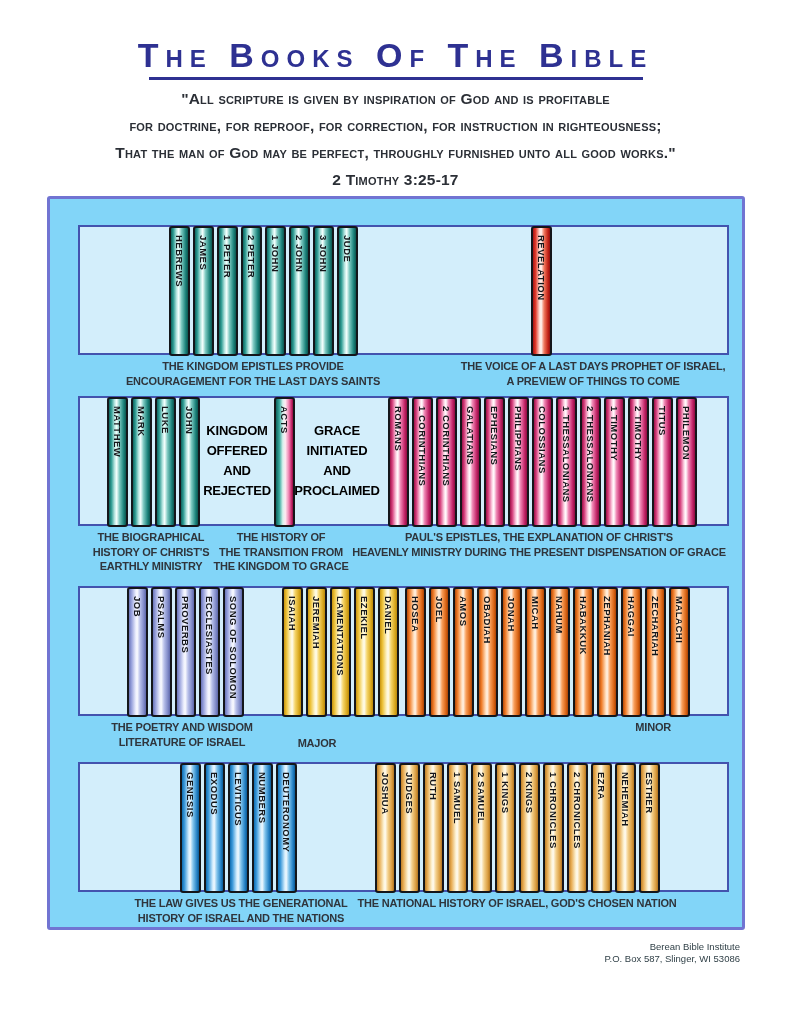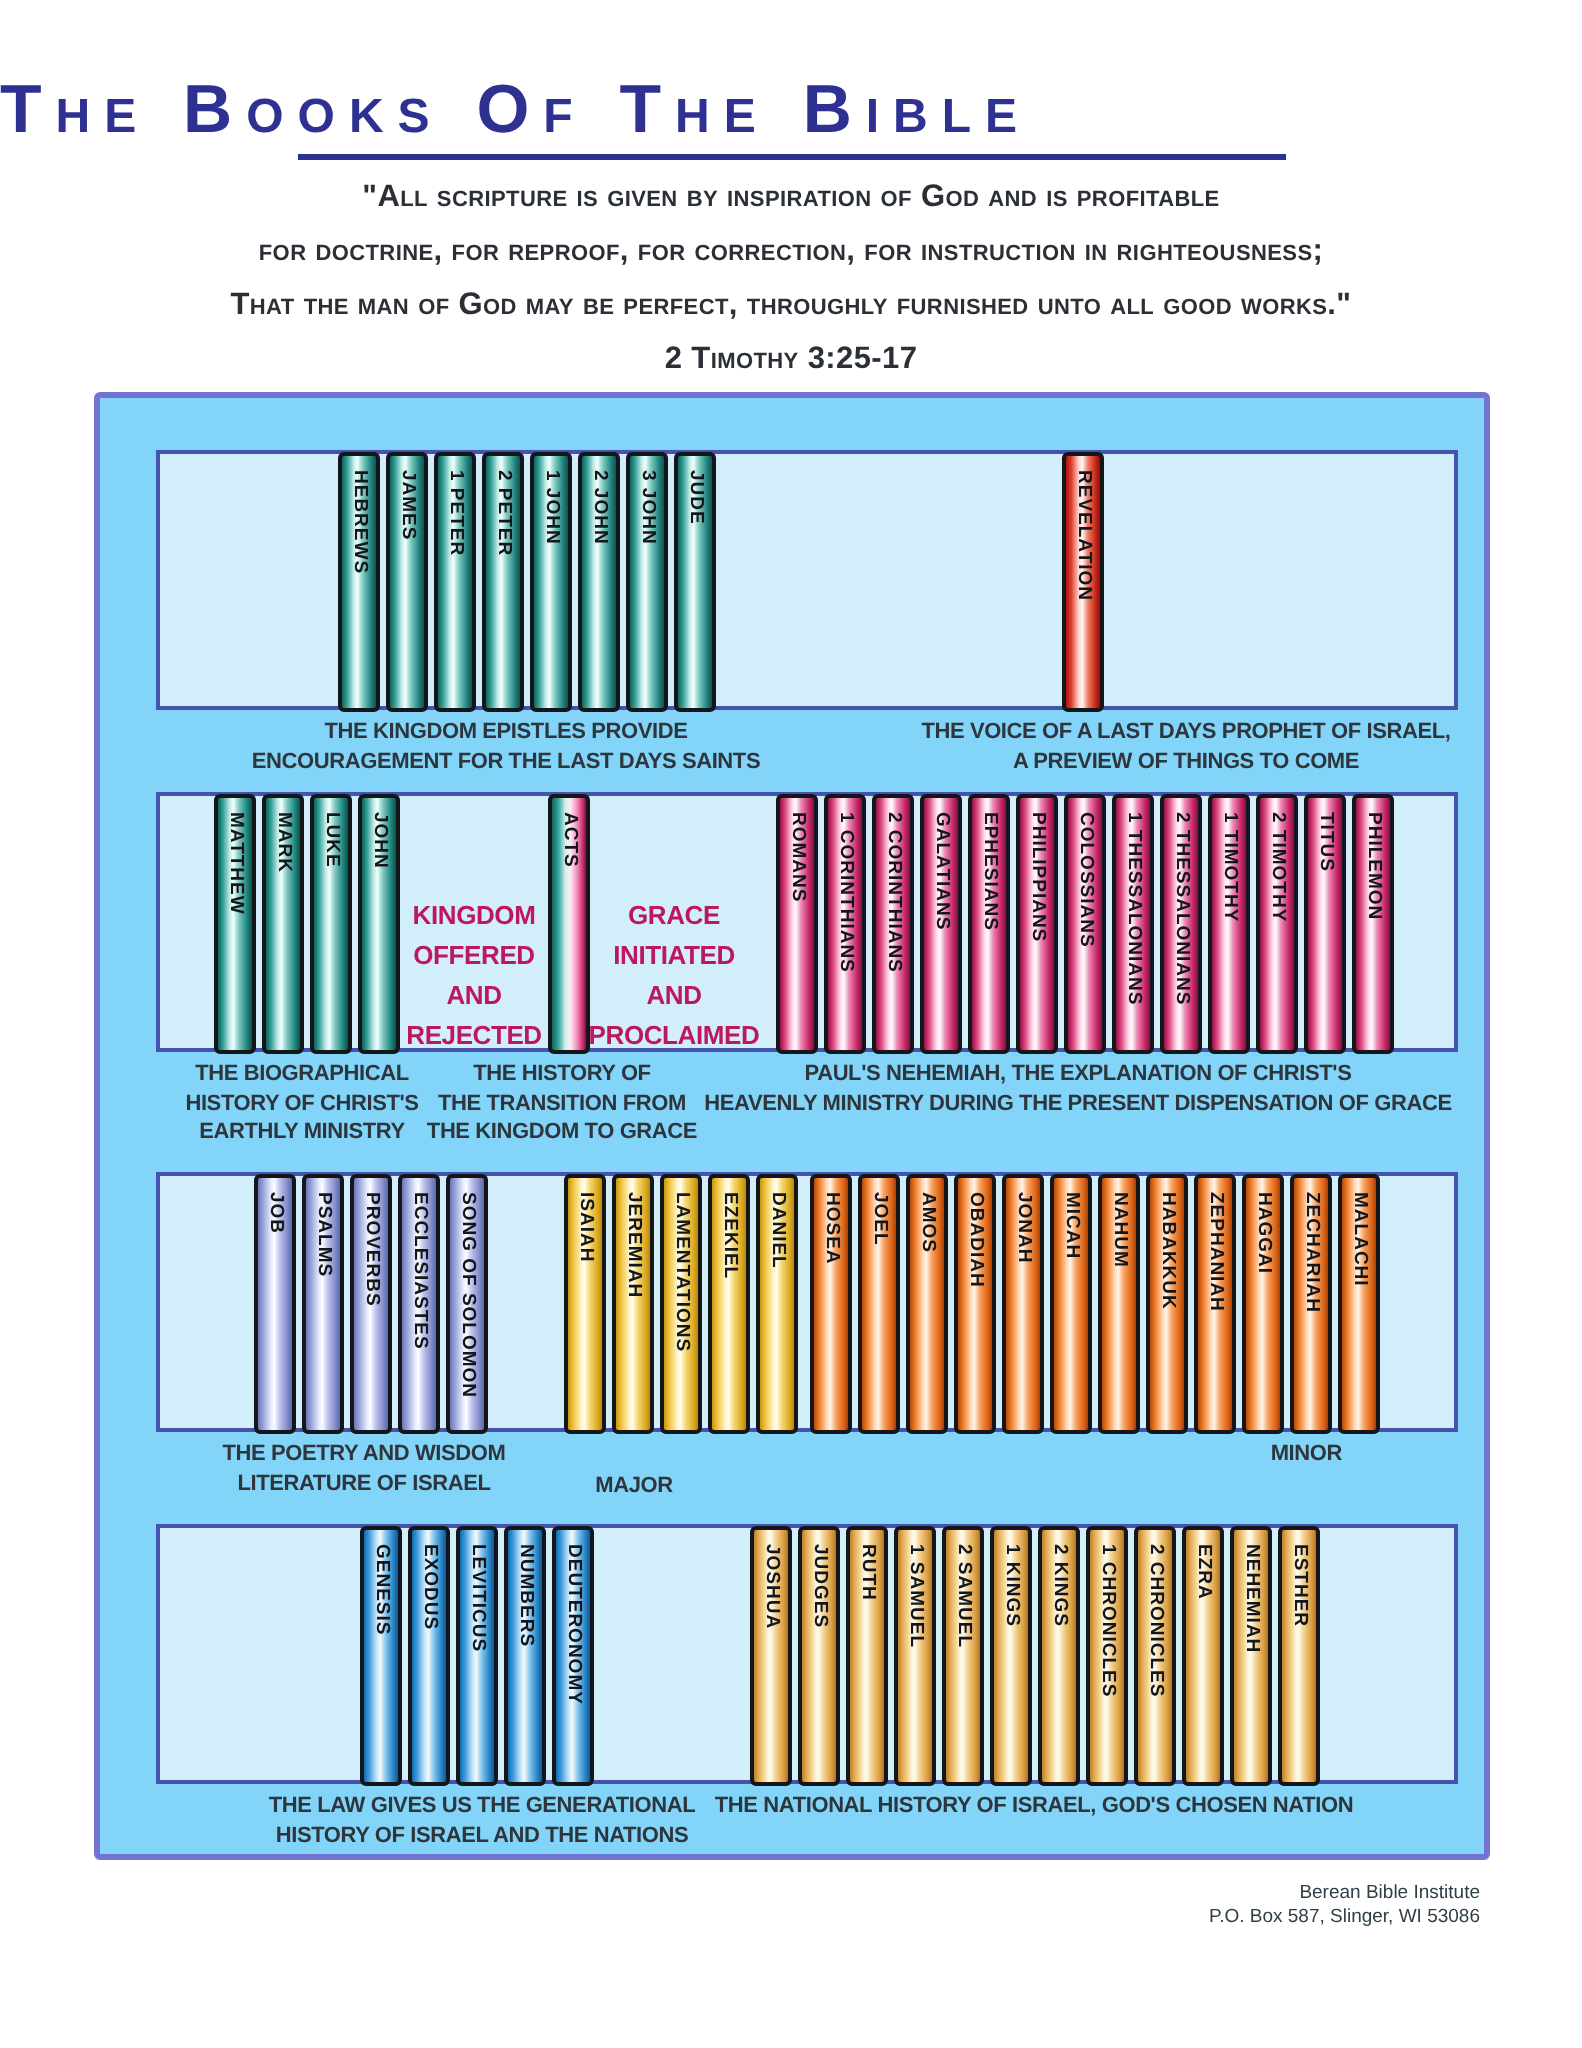--- a/index.html
+++ b/index.html
@@ -4,21 +4,21 @@
 <style>
   * { margin:0; padding:0; box-sizing:border-box; }
   html,body { background:#ffffff; }
   .page {
     position:relative; width:791px; height:1024px; background:#ffffff;
     font-family:"Liberation Sans", sans-serif; overflow:hidden;
   }
   
   .title {
     position:absolute; top:36px; left:0; width:100%;
-    color:#2e3192; font-variant:small-caps;
+    text-align:center; color:#2e3192; font-variant:small-caps;
     font-size:34px; font-weight:600; letter-spacing:7px;
   }
   .title-underline {
     position:absolute; top:77px; left:50%; transform:translateX(-50%);
     width:494px; height:3px; background:#2e3192;
   }
   .quote {
     position:absolute; top:85px; left:0; width:100%;
     text-align:center; color:#2b2f36; font-variant:small-caps;
     font-weight:700; font-size:15.5px; line-height:27px; letter-spacing:.2px;
@@ -48,22 +48,22 @@
   .bk-pink   { background:linear-gradient(to right,#9c1048 0%,#d6427e 14%,#ffd6e6 36%,#ffffff 46%,#ef87b4 62%,#c22568 86%,#8c0c40 100%); }
   .bk-acts   { background:linear-gradient(to right,#0e645e 0%,#39a89e 20%,#d8f2ee 40%,#ffe9f2 55%,#ef87b4 75%,#c22568 92%,#8c0c40 100%); }
   .bk-lavender{ background:linear-gradient(to right,#6a74b8 0%,#98a2dc 15%,#e6e9fb 38%,#fbfcff 48%,#b8c0ea 65%,#7e88c6 88%,#5d66a8 100%); }
   .bk-yellow { background:linear-gradient(to right,#c79410 0%,#edc23a 15%,#fdf2c2 38%,#fffdf0 48%,#f5d56a 65%,#d9a81e 88%,#b8880c 100%); }
   .bk-orange { background:linear-gradient(to right,#b54a08 0%,#ef7d2a 15%,#ffd9b5 38%,#fff4e8 48%,#f9a05c 65%,#d96414 88%,#a84205 100%); }
   .bk-blue   { background:linear-gradient(to right,#0f6cb0 0%,#3e9ada 15%,#c9e8fb 38%,#f2faff 48%,#7fc3ec 65%,#2380c4 88%,#0b5a94 100%); }
   .bk-gold   { background:linear-gradient(to right,#c08028 0%,#e8ae56 15%,#fbeecb 38%,#fffcf2 48%,#f3cf8a 65%,#d99b3e 88%,#b07420 100%); }
   .shelf-text {
     position:absolute; top:0; height:100%;
     display:flex; flex-direction:column; justify-content:center;
-    text-align:center; color:#be185d; font-weight:700;
-    font-size:13px; line-height:20px; letter-spacing:-.2px;margin-top:27px;
+    text-align:center; color:#000000; font-weight:700;
+    font-size:13px; line-height:20px; letter-spacing:-.2px;
   }
   .caption {
     position:absolute; text-align:center; color:#2f353c;
     font-weight:700; font-size:11px; line-height:14.5px;
     letter-spacing:-.2px; white-space:nowrap;
   }
   
   .footer {
     position:absolute; top:941px; right:51px; text-align:right;
     color:#2f3f46; font-size:9.5px; line-height:11.5px;
@@ -204,21 +204,21 @@
         <div>THE BIOGRAPHICAL</div>
         <div>HISTORY OF CHRIST'S</div>
         <div>EARTHLY MINISTRY</div>
       </div>
       <div class="caption" style="left: 141px; width: 180px; top: 331px;">
         <div>THE HISTORY OF</div>
         <div>THE TRANSITION FROM</div>
         <div>THE KINGDOM TO GRACE</div>
       </div>
       <div class="caption" style="left: 289px; width: 400px; top: 331px;">
-        <div>PAUL'S NEHEMIAH, THE EXPLANATION OF CHRIST'S</div>
+        <div>PAUL'S EPISTLES, THE EXPLANATION OF CHRIST'S</div>
         <div>HEAVENLY MINISTRY DURING THE PRESENT DISPENSATION OF GRACE</div>
       </div>
       <div class="shelf-box" style="top: 387px;">
         <div class="book-run" style="left: 47px;">
           <div class="book bk-lavender">
             <span class="spine-label">JOB</span>
           </div>
           <div class="book bk-lavender">
             <span class="spine-label">PSALMS</span>
           </div>

